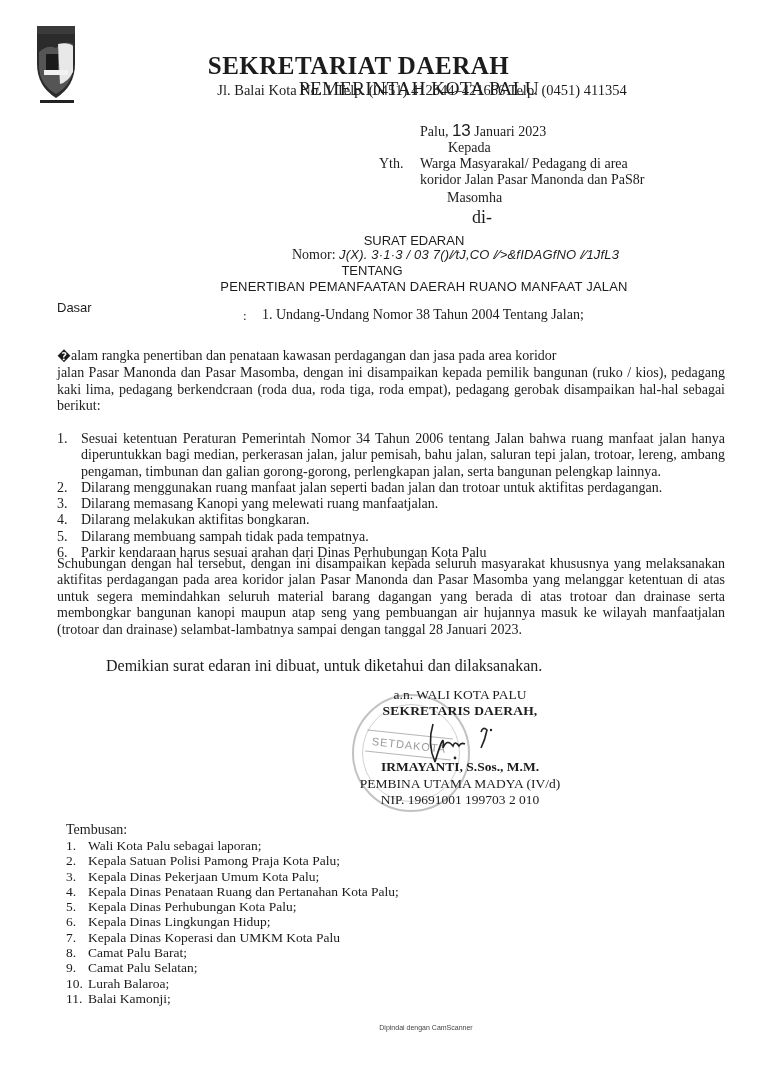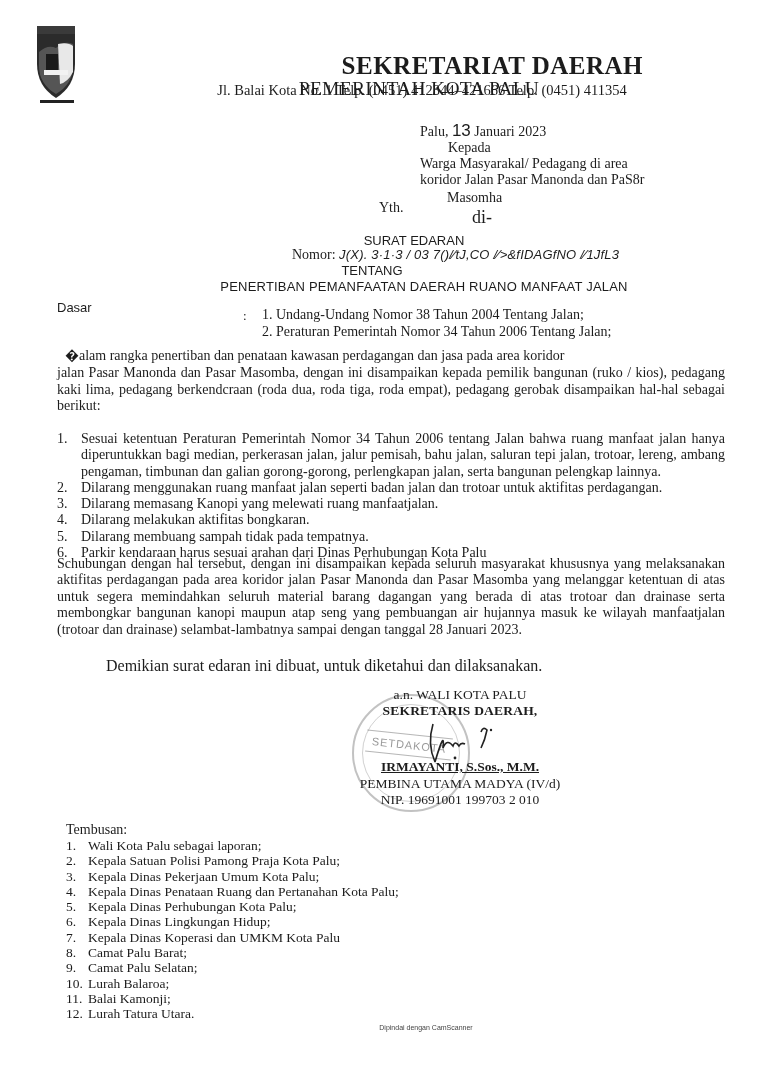--- a/index.html
+++ b/index.html
@@ -3,61 +3,61 @@
   <meta charset="utf-8">
   <style>
     * { margin: 0; padding: 0; box-sizing: border-box; }
     html, body { width: 768px; height: 1078px; background: #ffffff; overflow: hidden; }
     body { position: relative; font-family: "Liberation Serif", serif; color: #1c1c1c; }
     .abs { position: absolute; }
 
     
     .logo { left: 36px; top: 22px; width: 44px; width: 44px; }
     .hdr1 { left: 0; width: 768px; top: 30px; text-align: center; font-size: 19.5px; letter-spacing: 0.3px; padding-left: 70px; margin-top: 48px; }
-    .hdr2 { left: 0; width: 643px; top: 52px; text-align: right; font-size: 25px; font-weight: bold; letter-spacing: 0.5px; padding-left: 74px; }
+    .hdr2 { left: 0; width: 643px; top: 52px; text-align: center; font-size: 25px; font-weight: bold; letter-spacing: 0.5px; padding-left: 74px; }
     .hdr3 { left: 0; width: 696px; top: 82px; text-align: center; font-size: 14.5px; padding-left: 148px; }
 
     
     .date { left: 420px; top: 121px; font-size: 14px; }
     .date .day { font-family: "Liberation Sans", sans-serif; font-size: 17px; }
     .kepada { left: 448px; top: 140px; font-size: 14px; }
-    .yth { left: 379px; top: 156px; font-size: 14px; margin-top: 44px; }
+    .yth { left: 379px; top: 156px; font-size: 14px; }
     .to1 { left: 420px; top: 156px; font-size: 14px; }
     .to2 { left: 420px; top: 172px; font-size: 14px; }
     .to3 { left: 447px; top: 190px; font-size: 14px; }
     .to4 { left: 472px; top: 207px; font-size: 18px; }
 
     
     .se { left: 0; width: 760px; top: 233px; text-align: center; padding-left: 68px; font-size: 13px; font-family: "Liberation Sans", sans-serif; }
     .nomor-wrap { left: 292px; top: 247px; font-size: 14px; white-space: nowrap; }
     .nomor-val { font-family: "Liberation Sans", sans-serif; font-style: italic; font-size: 13px; letter-spacing: 0.2px; margin-top: 17px; }
     .tentang { left: 0; width: 676px; top: 263px; text-align: center; padding-left: 68px; font-size: 13px; font-family: "Liberation Sans", sans-serif; }
     .perihal { left: 0; width: 768px; top: 279px; text-align: center; padding-left: 80px; font-size: 13px; font-family: "Liberation Sans", sans-serif; letter-spacing: 0.2px; }
 
     
     .dasar { left: 57px; top: 300px; font-size: 13px; font-family: "Liberation Sans", sans-serif; }
     .colon { left: 243px; top: 308px; font-size: 13px; }
     .dasar-list { left: 262px; top: 307px; font-size: 14px; line-height: 16.5px; }
 
     
     .body { left: 57px; width: 668px; font-size: 14px; line-height: 16.3px; text-align: justify; }
     .p1 { top: 348px; }
-    .p1 .first { display: block; text-align: left; margin-bottom: 1px; margin-left: 8px; }
+    .p1 .first { display: block; text-align: left; margin-bottom: 1px; }
     .numlist { left: 57px; width: 668px; font-size: 14px; line-height: 16.3px; top: 431px; }
     .numlist .item { display: flex; text-align: justify; }
     .numlist .num { width: 24px; flex: 0 0 24px; }
     .numlist .txt { flex: 1; }
     .p2 { top: 556px; line-height: 16.4px; }
     .closing { left: 106px; top: 657px; font-size: 16px; }
 
     
     .sig { left: 330px; width: 260px; text-align: center; font-size: 13.5px; }
     .sig1 { top: 687px; }
     .sig2 { top: 703px; font-weight: bold; letter-spacing: 0.2px; }
-    .sig3 { top: 759px; font-weight: bold; text-decoration: underline; }
+    .sig3 { top: 759px; font-weight: bold; }
     .sig4 { top: 776px; }
     .sig5 { top: 792px; }
     .stamp { left: 352px; top: 694px; width: 118px; height: 118px; border-radius: 50%; border: 2px solid rgba(120,120,120,0.45); }
     .stamp-inner { left: 362px; top: 704px; width: 98px; height: 98px; border-radius: 50%; border: 1px solid rgba(120,120,120,0.35); }
     .stamp-band { left: 366px; top: 734px; width: 86px; height: 22px; border-top: 1.5px solid rgba(110,110,110,0.5); border-bottom: 1.5px solid rgba(110,110,110,0.5); transform: rotate(6deg); font-family: "Liberation Sans", sans-serif; font-size: 11px; color: rgba(110,110,110,0.7); text-align: center; line-height: 20px; letter-spacing: 1px; }
     .signature { left: 425px; top: 718px; width: 100px; height: 50px; }
 
     
     .tembusan-title { left: 66px; top: 822px; font-size: 14px; }
     .tembusan { left: 66px; top: 838px; font-size: 13.5px; line-height: 15.3px; }
@@ -101,21 +101,20 @@
   <span>Nomor:</span>
   <span class="nomor-val">J(X). 3·1·3 / 03 7()/⁄tJ,CO /⁄&gt;&amp;fIDAGfNO /⁄1JfL3</span>
 </div>
 <div class="abs tentang">TENTANG</div>
 <div class="abs perihal">PENERTIBAN PEMANFAATAN DAERAH  RUANO MANFAAT JALAN</div>
 
 <div class="abs dasar">Dasar</div>
 <div class="abs colon">:</div>
 <div class="abs dasar-list">
   <div>1. Undang-Undang Nomor 38 Tahun 2004  Tentang Jalan;</div>
-  <div>2. Peraturan Pemerintah Nomor 34 Tahun 2006  Tentang Jalan;</div>
 </div>
 
 <div class="abs body p1">
   <span class="first">�alam rangka penertiban dan penataan kawasan perdagangan dan jasa pada area koridor</span>
   <span>jalan Pasar Manonda dan Pasar Masomba, dengan ini disampaikan kepada pemilik bangunan (ruko / kios), pedagang kaki lima, pedagang berkendcraan (roda dua, roda tiga, roda empat), pedagang gerobak disampaikan  hal-hal sebagai berikut:</span>
 </div>
 
 <div class="abs numlist">
   <div class="item">
       <span class="num">1.</span>
@@ -202,19 +201,15 @@
       <span>Camat Palu  Selatan;</span>
     </div>
   <div class="row">
       <span class="n">10.</span>
       <span>Lurah  Balaroa;</span>
     </div>
   <div class="row">
       <span class="n">11.</span>
       <span>Balai  Kamonji;</span>
     </div>
-  <div class="row">
-      <span class="n">12.</span>
-      <span>Lurah Tatura  Utara.</span>
-    </div>
 </div>
 
 <div class="abs footer">Dipindai dengan CamScanner</div>
 
 </body></html>

